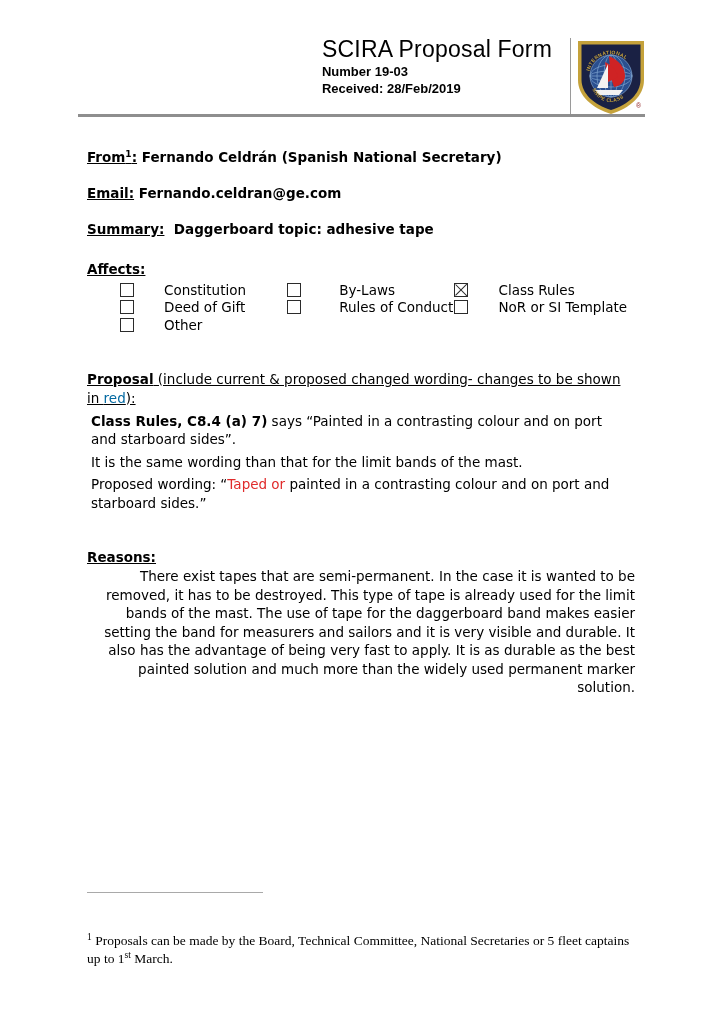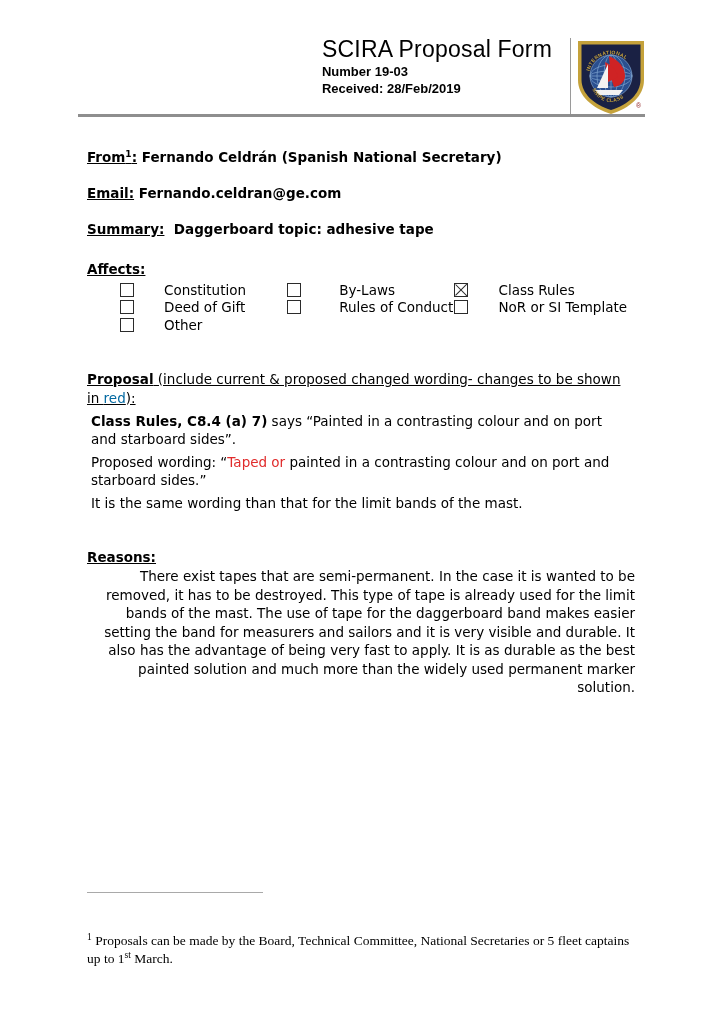--- a/index.html
+++ b/index.html
@@ -294,22 +294,22 @@
         </div>
 
       </div>
     </div>
 
 
     <div class="proposal-head"><span class="b">Proposal</span><span> (include current &amp; proposed changed wording- changes to be shown in </span><span class="red-dark">red</span><span>):</span></div>
 
     <div class="proposal-body">
       <p><span class="b">Class Rules, C8.4 (a) 7)</span><span> says “Painted in a contrasting colour and on port and starboard sides”.</span></p>
+      <p>It is the same wording than that for the limit bands of the mast.</p>
       <p><span>Proposed wording: “</span><span class="red">Taped or</span><span> painted in a contrasting colour and on port and starboard sides.”</span></p>
-      <p>It is the same wording than that for the limit bands of the mast.</p>
     </div>
 
     <div class="reasons-head">Reasons:</div>
     <div class="reasons-body">
       <p>There exist tapes that are semi-permanent. In the case it is wanted to be removed, it has to be destroyed. This type of tape is already used for the limit bands of the mast. The use of tape for the daggerboard band makes easier setting the band for measurers and sailors and it is very visible and durable. It also has the advantage of being very fast to apply. It is as durable as the best painted solution and much more than the widely used permanent marker solution.</p>
     </div>
 
   </div>
 
   <div class="footnote-rule"></div>

